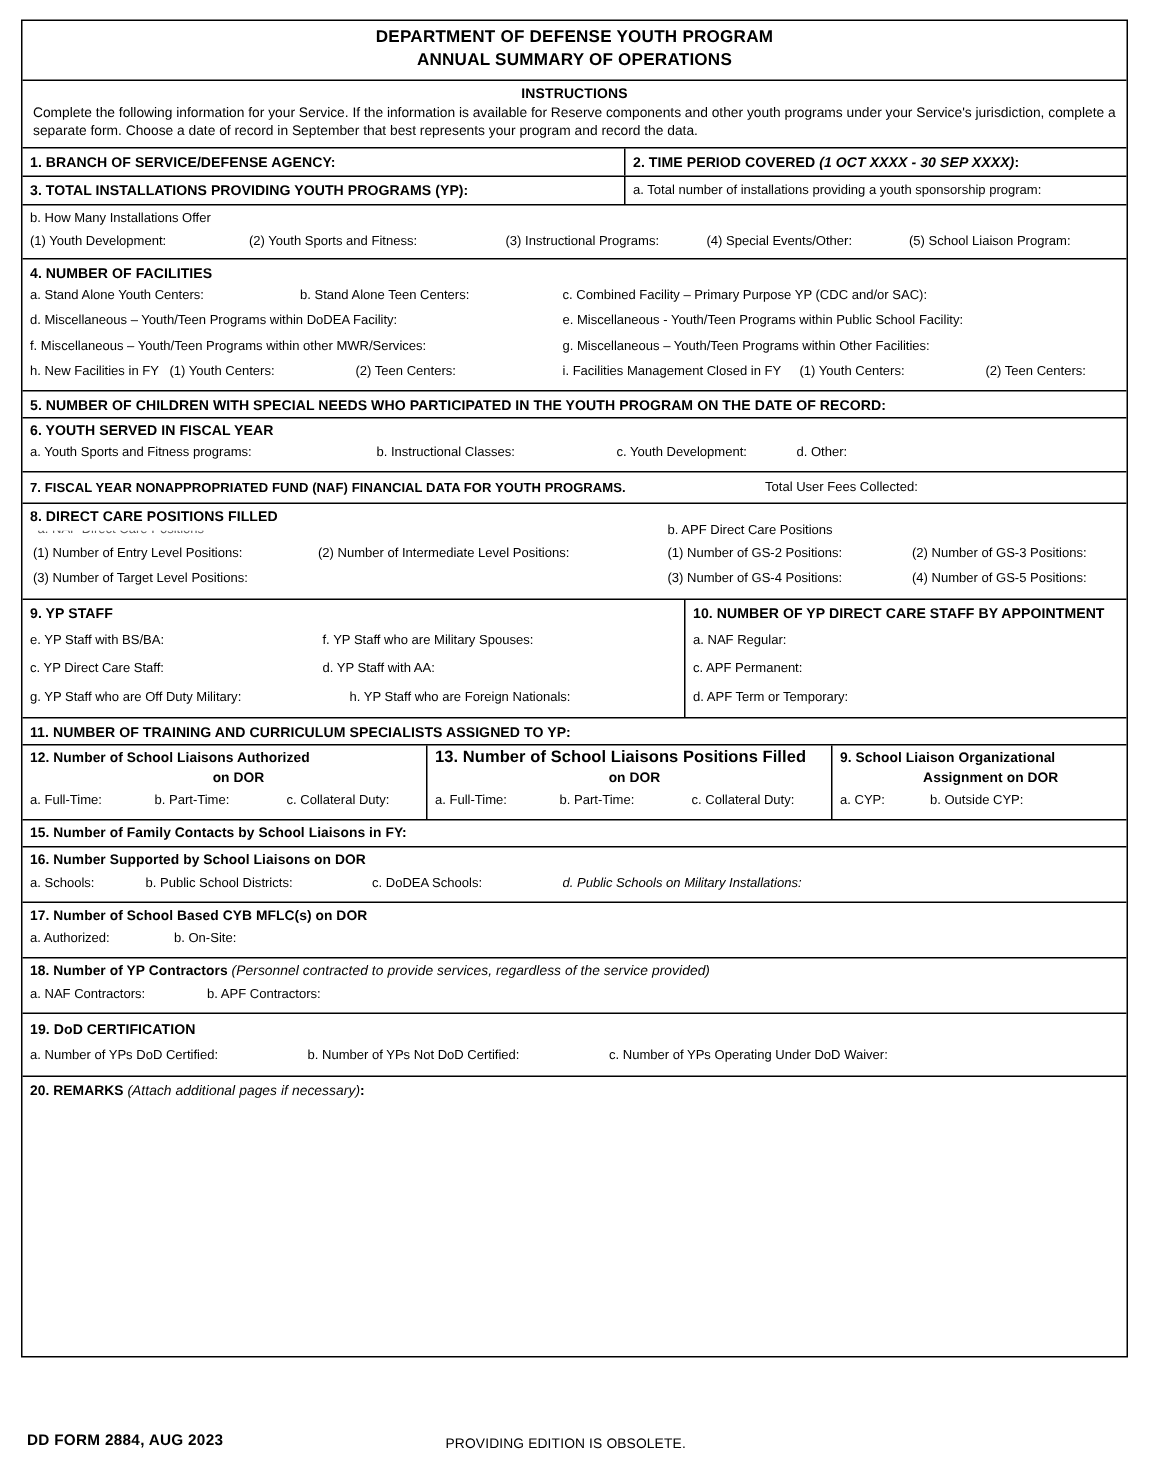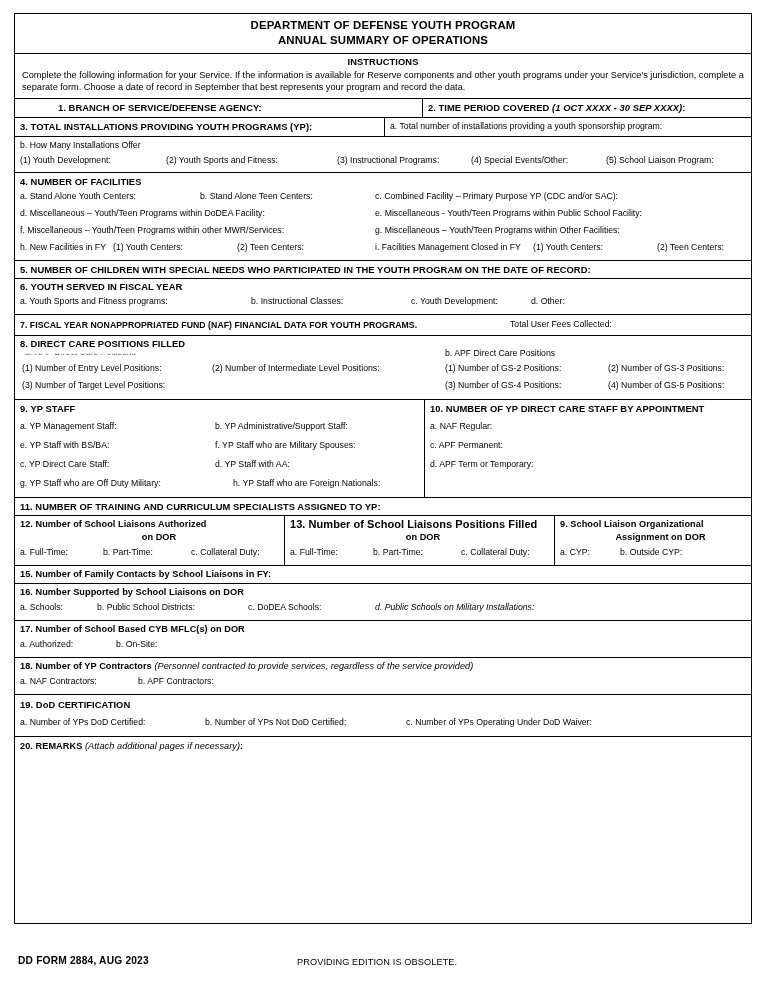--- a/index.html
+++ b/index.html
@@ -42,21 +42,21 @@
   .row.first { border-top: none; }
   .row.thick { border-top: 1.9px solid #000; }
 
   .cell {
     box-sizing: border-box;
     padding: 2px 4px 2px 5px;
     flex: 1 1 auto;
     min-width: 0;
   }
   .cell + .cell { border-left: 1.3px solid #000; }
-  .cell.thickleft { border-left: 1.9px solid #000; }
+  .cell.thickleft { border-left: 1.9px solid #000; margin-left: 32px; }
 
   
   .title {
     font-size: 11.4px;
     font-weight: bold;
     text-align: center;
     letter-spacing: .15px;
     line-height: 15px;
   }
   .instr-head {
@@ -166,21 +166,21 @@
     </div>
 
     <div class="row">
       <div class="cell" style="padding:2px 7px 4px 7px;">
         <div class="instr-head">INSTRUCTIONS</div>
         <div class="instr-body">Complete the following information for your Service. If the information is available for Reserve components and other youth programs under your Service's jurisdiction, complete a separate form. Choose a date of record in September that best represents your program and record the data.</div>
       </div>
     </div>
 
     <div class="row thick">
-      <div class="cell" style="flex:0 0 369px; height:18px;margin-left:38px;">
+      <div class="cell" style="flex:0 0 369px; height:18px;">
         <div class="sec">1. BRANCH OF SERVICE/DEFENSE AGENCY:</div>
       </div>
       <div class="cell thickleft" style="flex:1 1 auto; height:18px;">
         <div class="sec"><span>2. TIME PERIOD COVERED </span><span class="bi">(1 OCT XXXX - 30 SEP XXXX)</span><span>:</span></div>
       </div>
     </div>
 
     <div class="row">
       <div class="cell" style="flex:0 0 369px; height:18px;">
         <div class="sec">3. TOTAL INSTALLATIONS PROVIDING YOUTH PROGRAMS (YP):</div>
@@ -281,24 +281,20 @@
           <span class="t" style="left:2px;">(3) Number of Target Level Positions:</span>
           <span class="t" style="left:425px;">(3) Number of GS-4 Positions:</span>
           <span class="t" style="left:588px;">(4) Number of GS-5 Positions:</span>
         </div>
       </div>
     </div>
 
     <div class="row thick">
       <div class="cell" style="flex:0 0 409px; padding:1px 4px 4px 5px;">
         <div class="sec" style="line-height:16px;">9. YP STAFF</div>
-        <div class="tabline h18" style="height:19px;">
-          <span class="t" style="left:0px; line-height:19px;">a. YP Management Staff:</span>
-          <span class="t" style="left:195px; line-height:19px;">b. YP Administrative/Support Staff:</span>
-        </div>
         <div class="tabline" style="height:19px;">
           <span class="t" style="left:0px; line-height:19px;">e. YP Staff with BS/BA:</span>
           <span class="t" style="left:195px; line-height:19px;">f. YP Staff who are Military Spouses:</span>
         </div>
         <div class="tabline" style="height:19px;">
           <span class="t" style="left:0px; line-height:19px;">c. YP Direct Care Staff:</span>
           <span class="t" style="left:195px; line-height:19px;">d. YP Staff with AA:</span>
         </div>
         <div class="tabline" style="height:19px;">
           <span class="t" style="left:0px; line-height:19px;">g. YP Staff who are Off Duty Military:</span>

